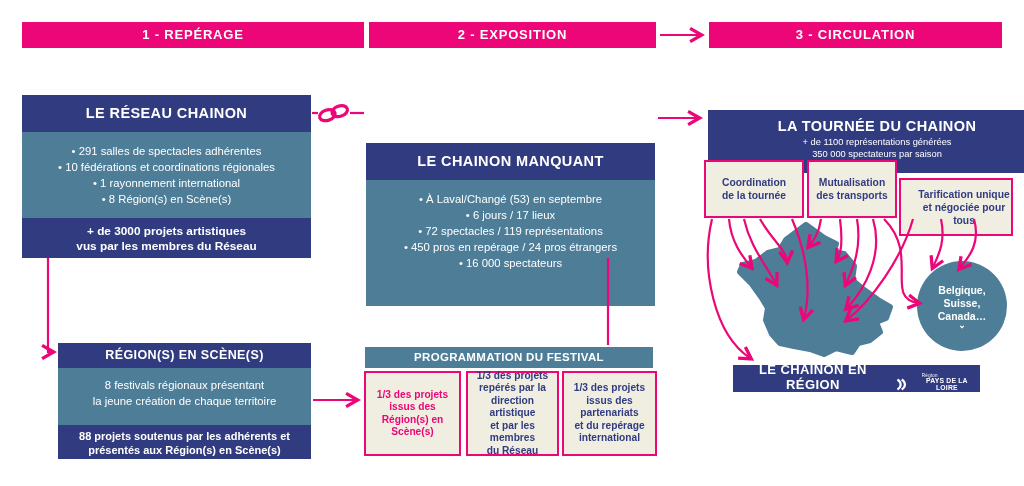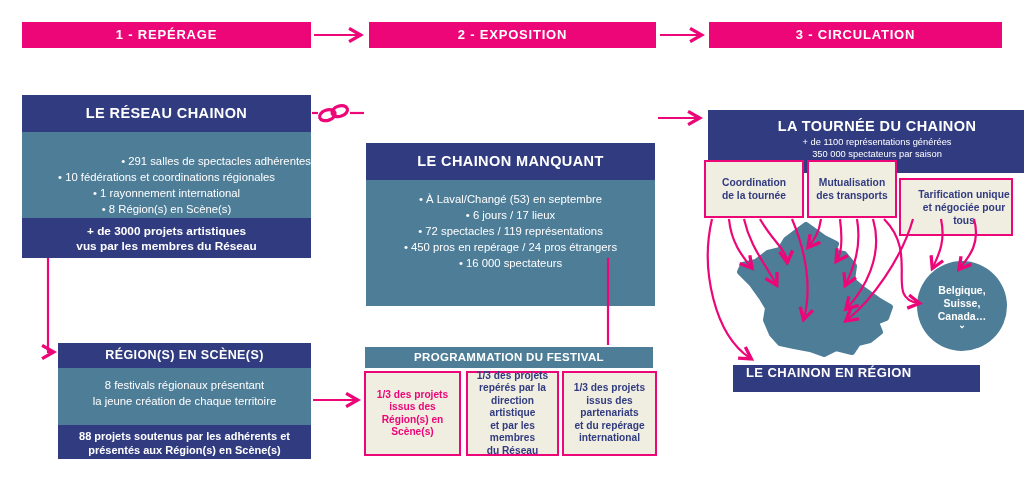--- a/index.html
+++ b/index.html
@@ -12,38 +12,38 @@
   .teal{background:#4e7d98;color:#fff;text-align:center;}
   .navy{background:#313c80;color:#fff;text-align:center;}
   .pre{white-space:pre-line;}
   .bullet{font-size:11.3px;line-height:16px;color:#fff;}
   .cream-box{background:#f0ede1;border:2px solid #ec0677;color:#313c80;font-weight:700;
              display:flex;align-items:center;justify-content:center;text-align:center;}
   .circle{background:#4e7d98;border-radius:50%;color:#fff;font-weight:700;
           display:flex;flex-direction:column;align-items:center;justify-content:center;text-align:center;}
   svg{display:block;}
   .arrow-layer{position:absolute;left:0;top:0;pointer-events:none;}
-  .logo-wrap{display:flex;align-items:flex-start;gap:16px;flex-direction:column;}
+  .logo-wrap{display:flex;align-items:flex-end;gap:16px;}
   .logo-txt{display:flex;flex-direction:column;align-items:flex-start;line-height:1;}
   .logo-region{font-size:4.5px;font-weight:400;letter-spacing:.3px;}
   .logo-name{font-size:6.8px;font-weight:700;letter-spacing:.2px;}
 </style>
 </head>
 <body>
 
 <div id="canvas">
 
-  <div class="abs step-bar" style="left:22px;top:22px;width:289px;text-align:center;">1 - REPÉRAGE</div>
+  <div class="abs step-bar" style="left:22px;top:22px;width:342px;text-align:center;">1 - REPÉRAGE</div>
   <div class="abs step-bar" style="left:369px;top:22px;width:287px;">2 - EXPOSITION</div>
   <div class="abs step-bar" style="left:709px;top:22px;width:293px;">3 - CIRCULATION</div>
 
   <div class="abs" style="left:22px;top:95px;width:289px;">
     <div class="hdr" style="height:37px;line-height:37px;font-size:14.5px;">LE RÉSEAU CHAINON</div>
     <div class="teal" style="height:86px;padding-top:0;">
-      <div class="bullet" style="padding-top:21px;text-align:right;">• 291 salles de spectacles adhérentes</div>
+      <div class="bullet" style="padding-top:11px;">• 291 salles de spectacles adhérentes</div>
       <div class="bullet">• 10 fédérations et coordinations régionales</div>
       <div class="bullet">• 1 rayonnement international</div>
       <div class="bullet">• 8 Région(s) en Scène(s)</div>
     </div>
     <div class="navy pre" style="height:40px;font-size:11.8px;font-weight:700;line-height:14.5px;padding-top:6px;box-sizing:border-box;">+ de 3000 projets artistiques
 vus par les membres du Réseau</div>
   </div>
 
   <div class="abs" style="left:366px;top:95px;width:289px;">
     <div class="hdr" style="height:37px;line-height:37px;font-size:14.5px;margin-top:48px;">LE CHAINON MANQUANT</div>

